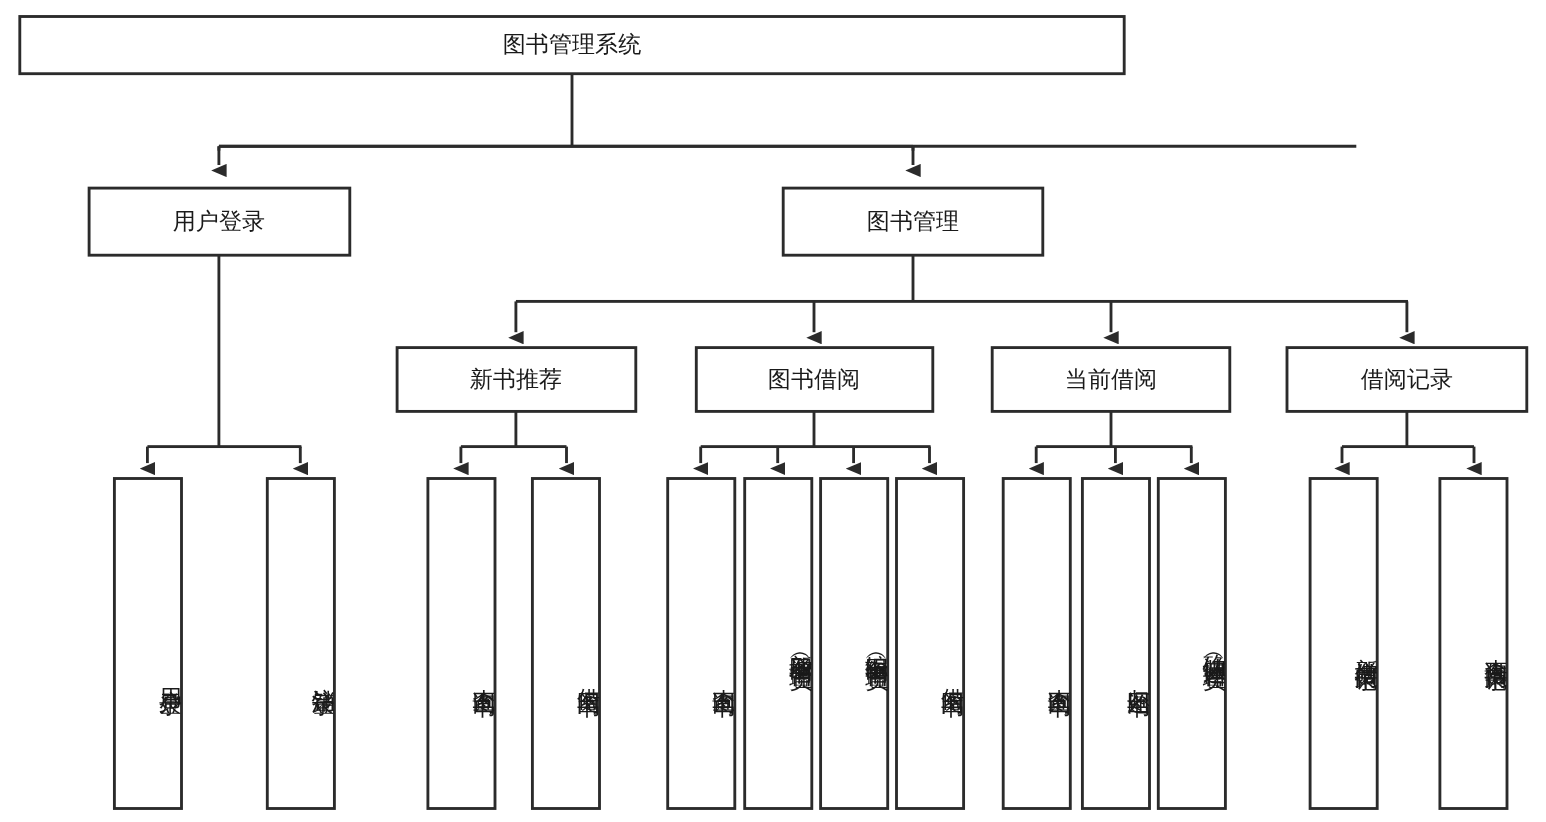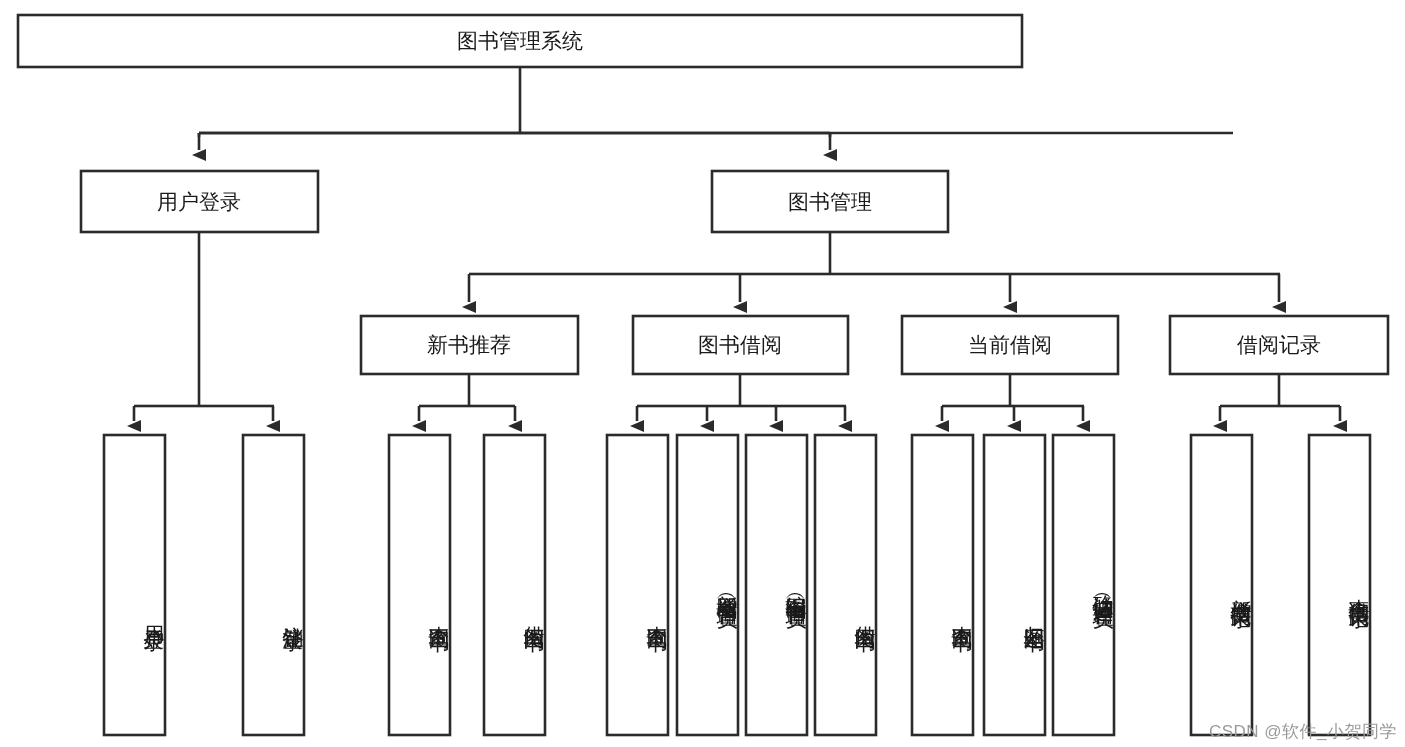--- a/index.html
+++ b/index.html
@@ -199,15 +199,14 @@
   <div class="node-label-v" style="left:607px; top:495px; width:61px; height:235px;">查询图书</div>
   <div class="node-label-v" style="left:677px; top:443px; width:61px; height:288px;">新增图书（管理员）</div>
   <div class="node-label-v" style="left:746px; top:443px; width:61px; height:288px;">编辑图书（管理员）</div>
   <div class="node-label-v" style="left:815px; top:495px; width:61px; height:235px;">借阅图书</div>
   <div class="node-label-v" style="left:912px; top:495px; width:61px; height:235px;">查询图书</div>
   <div class="node-label-v" style="left:984px; top:495px; width:61px; height:235px;">归还图书</div>
   <div class="node-label-v" style="left:1053px; top:443px; width:61px; height:288px;">确认归还（管理员）</div>
   <div class="node-label-v" style="left:1191px; top:450px; width:61px; height:275px;">新增借阅记录</div>
   <div class="node-label-v" style="left:1309px; top:450px; width:61px; height:275px;">查询借阅记录</div>
 
-  <div class="watermark">CSDN @软件_小贺同学</div>
 
 </div>
 
 </body></html>

